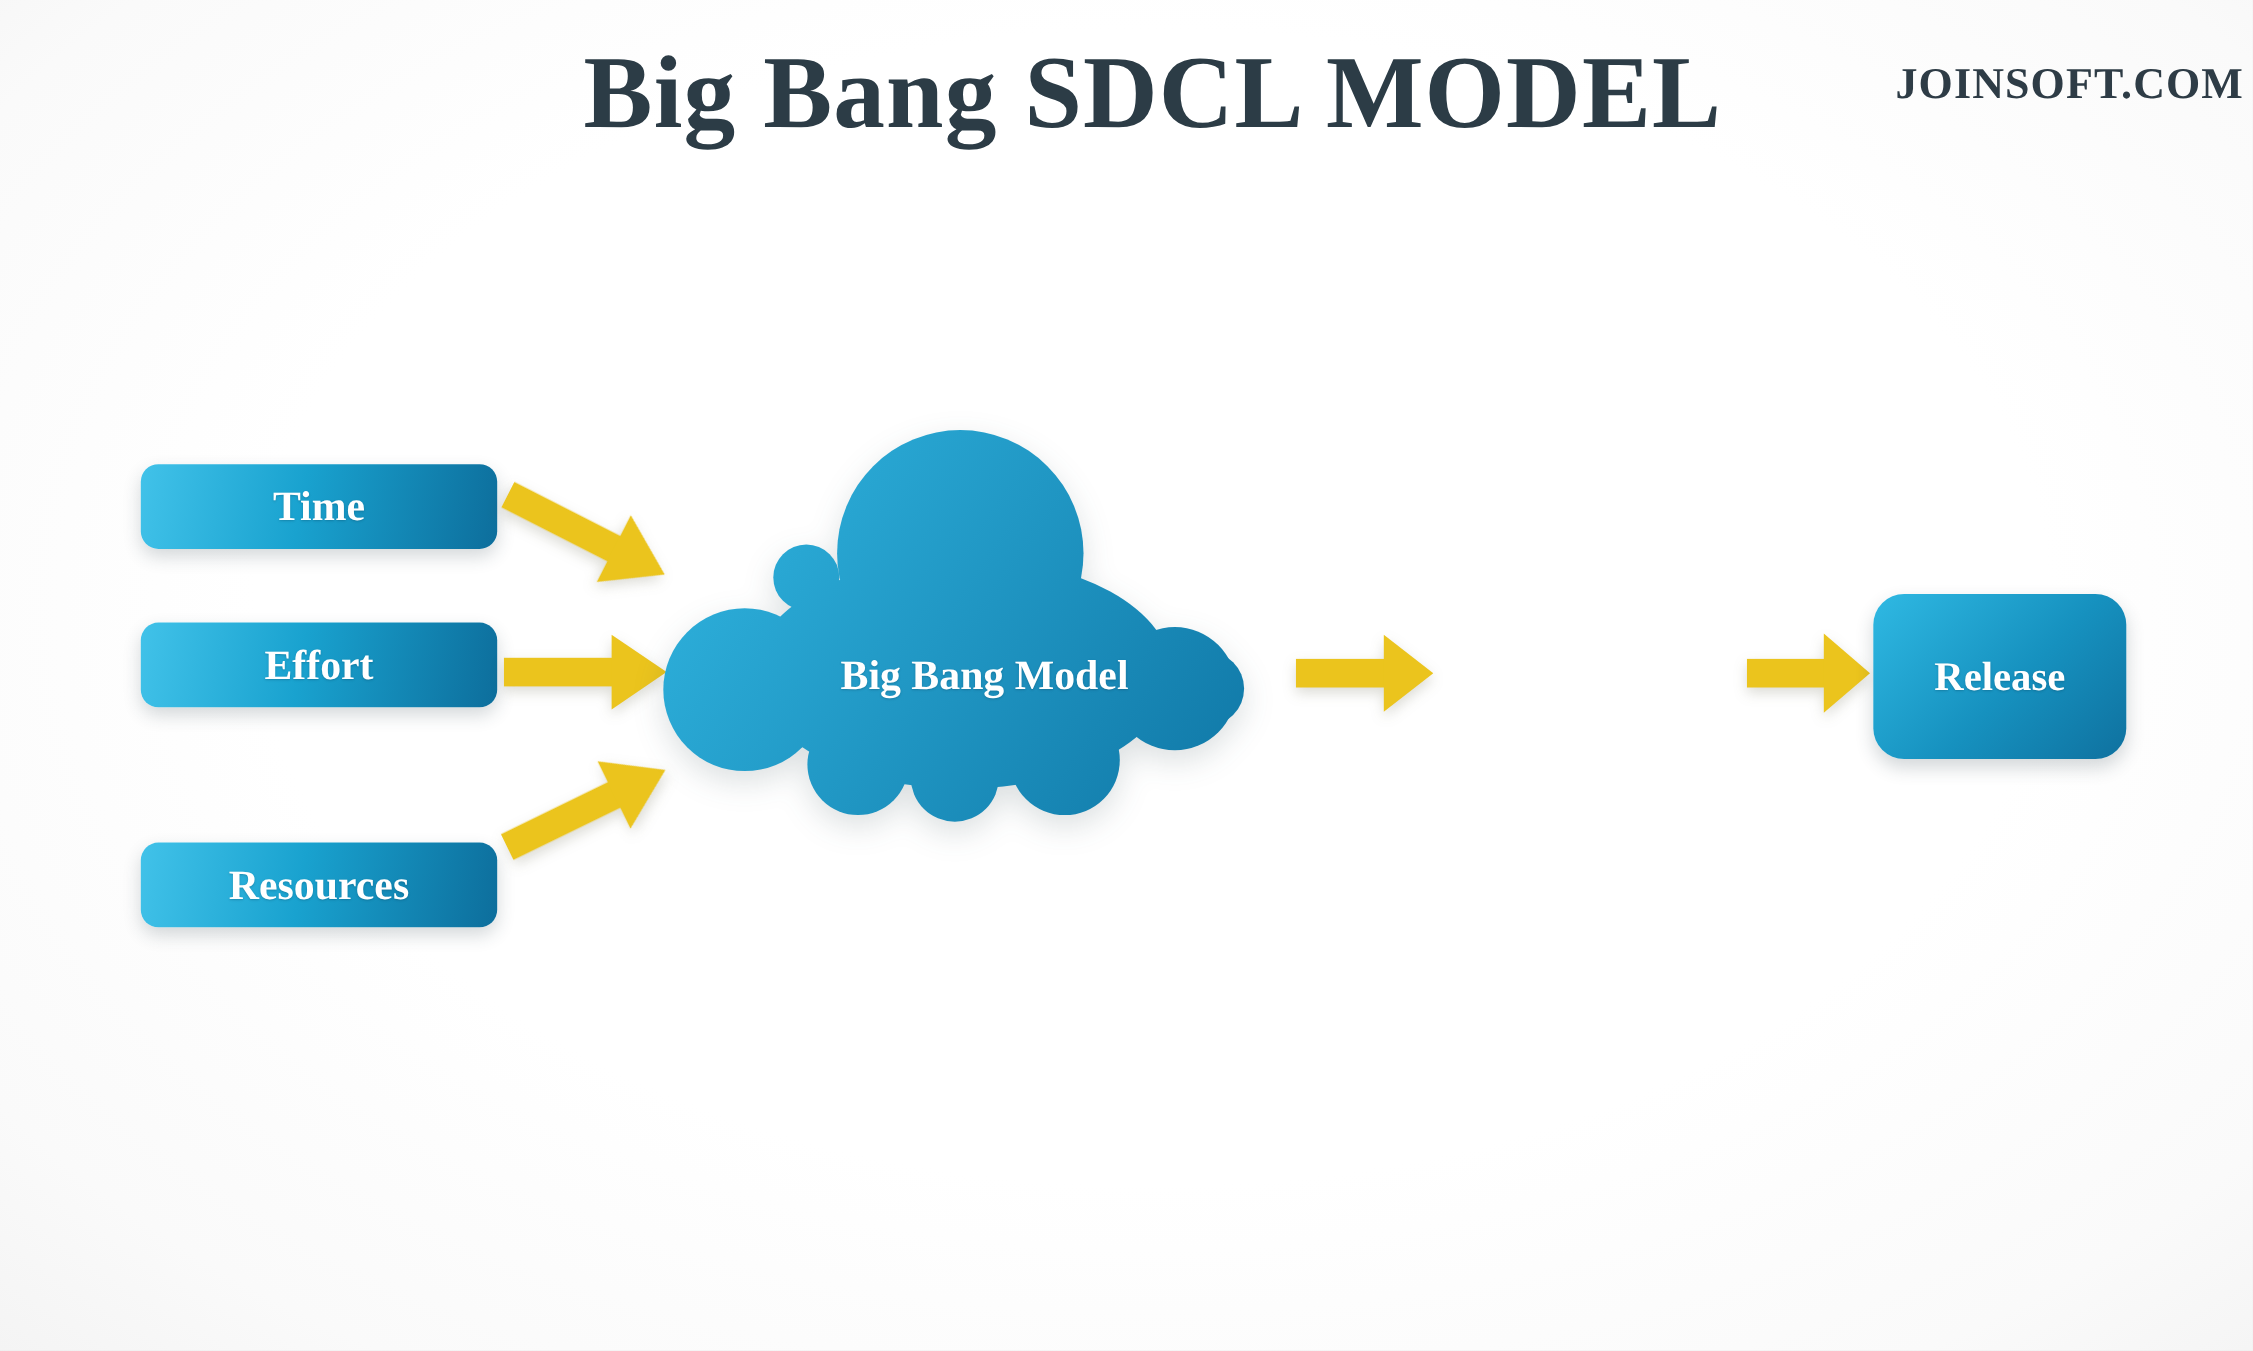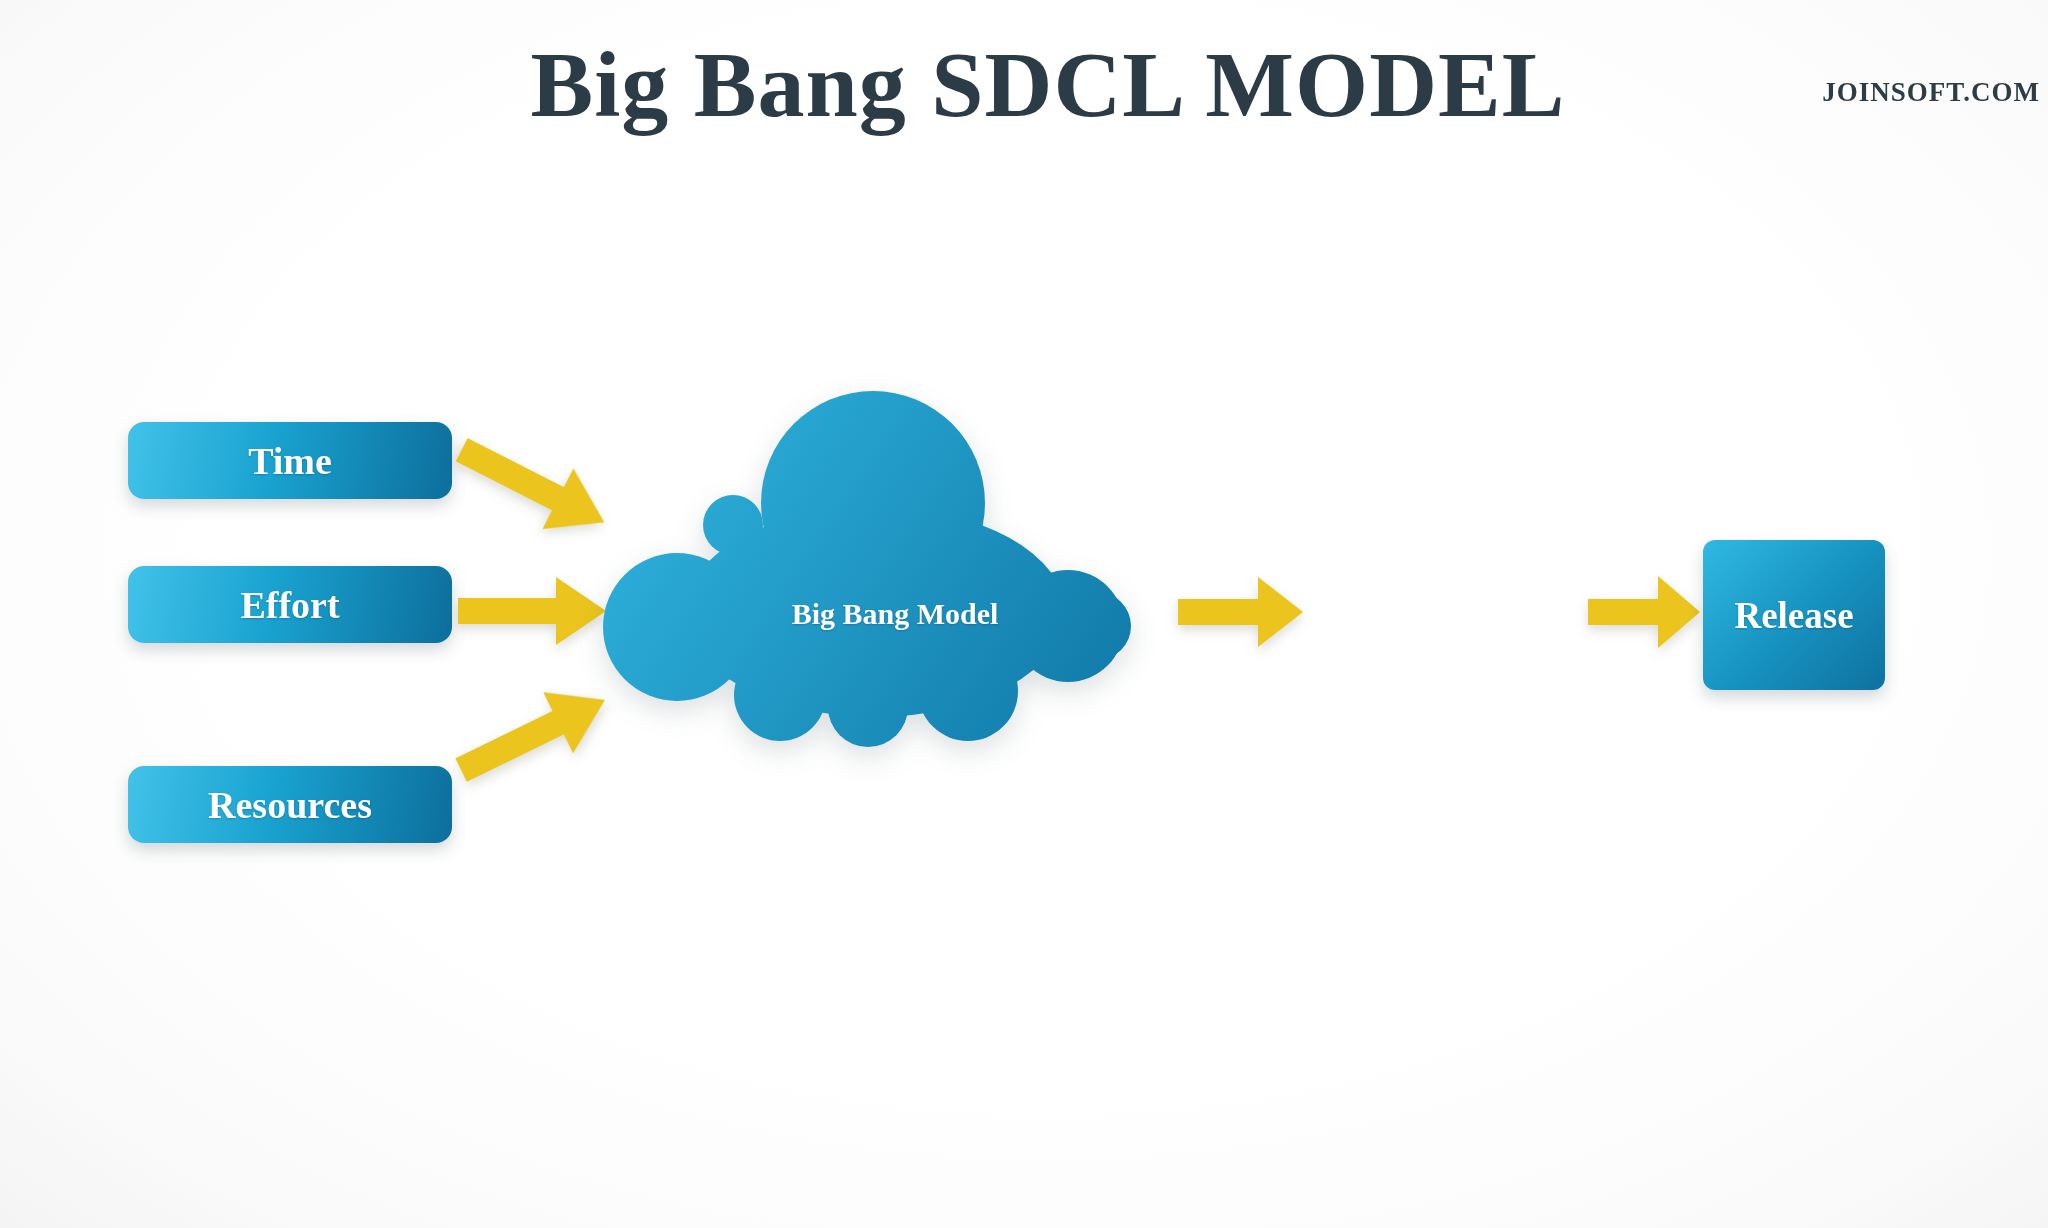--- a/index.html
+++ b/index.html
@@ -8,21 +8,21 @@
     background:radial-gradient(ellipse at 50% 45%, #ffffff 55%, #fafafa 85%, #f4f4f4 100%);
     font-family:Liberation Serif, serif;
     padding-left:48px;
   }
   .page-title{
     position:absolute;left:0;right:0;top:30px;text-align:center;
     font-size:94px;font-weight:bold;color:#2c3c46;letter-spacing:1px;white-space:nowrap;
   }
   .brand{
     position:absolute;top:52px;right:56px;
-    font-size:27px;font-weight:bold;color:#2e3c46;letter-spacing:1px;margin-top:25px;
+    font-size:40px;font-weight:bold;color:#2e3c46;letter-spacing:1px;
   }
   .node-label{
     width:100%;height:100%;display:flex;align-items:center;justify-content:center;
     color:#ffffff;font-weight:bold;text-shadow:0 1px 2px rgba(0,40,60,.25);
   }
   .input-box{
     position:absolute;left:128px;width:324px;height:77px;border-radius:16px;
     background:linear-gradient(100deg,#41c2e9 0%,#19a2cf 45%,#0d6e9c 100%);
     box-shadow:0 7px 16px rgba(40,60,70,.20);
   }
@@ -33,30 +33,30 @@
   .arrow{position:absolute;filter:drop-shadow(0 5px 6px rgba(60,60,30,.18));}
   .arrow-time{left:453px;top:446px;transform:rotate(27deg);}
   .arrow-effort{left:458px;top:571px;}
   .arrow-resources{left:453px;top:695px;transform:rotate(-26deg);}
   .arrow-model-software{left:1178px;top:572px;}
   .arrow-software-release{left:1588px;top:570px;}
   .cloud-svg{position:absolute;left:595px;top:385px;filter:drop-shadow(0 10px 14px rgba(40,60,70,.16));}
   .cloud-label{
     position:absolute;left:615px;top:590px;width:560px;height:48px;
     display:flex;align-items:center;justify-content:center;
-    color:#fff;font-size:30px;font-weight:bold;text-shadow:0 1px 2px rgba(0,40,60,.25);
+    color:#fff;font-size:38px;font-weight:bold;text-shadow:0 1px 2px rgba(0,40,60,.25);
   }
   .software-ellipse{
     position:absolute;left:1305px;top:512px;width:280px;height:200px;border-radius:50%;
     background:linear-gradient(135deg,#2db3df 0%,#1a93c0 50%,#12719e 100%);
     box-shadow:0 10px 18px rgba(40,60,70,.18);
   }
   .software-ellipse .node-label{font-size:37px;}
   .release-box{
-    position:absolute;left:1703px;top:540px;width:182px;height:150px;border-radius:12px;
+    position:absolute;left:1703px;top:540px;width:230px;height:150px;border-radius:28px;
     background:linear-gradient(135deg,#2fb9e3 0%,#1691bf 55%,#0f719f 100%);
     box-shadow:0 8px 16px rgba(40,60,70,.20);
   }
   .release-box .node-label{font-size:37px;}
 </style>
 </head>
 <body>
 
 <div class="stage">
 

